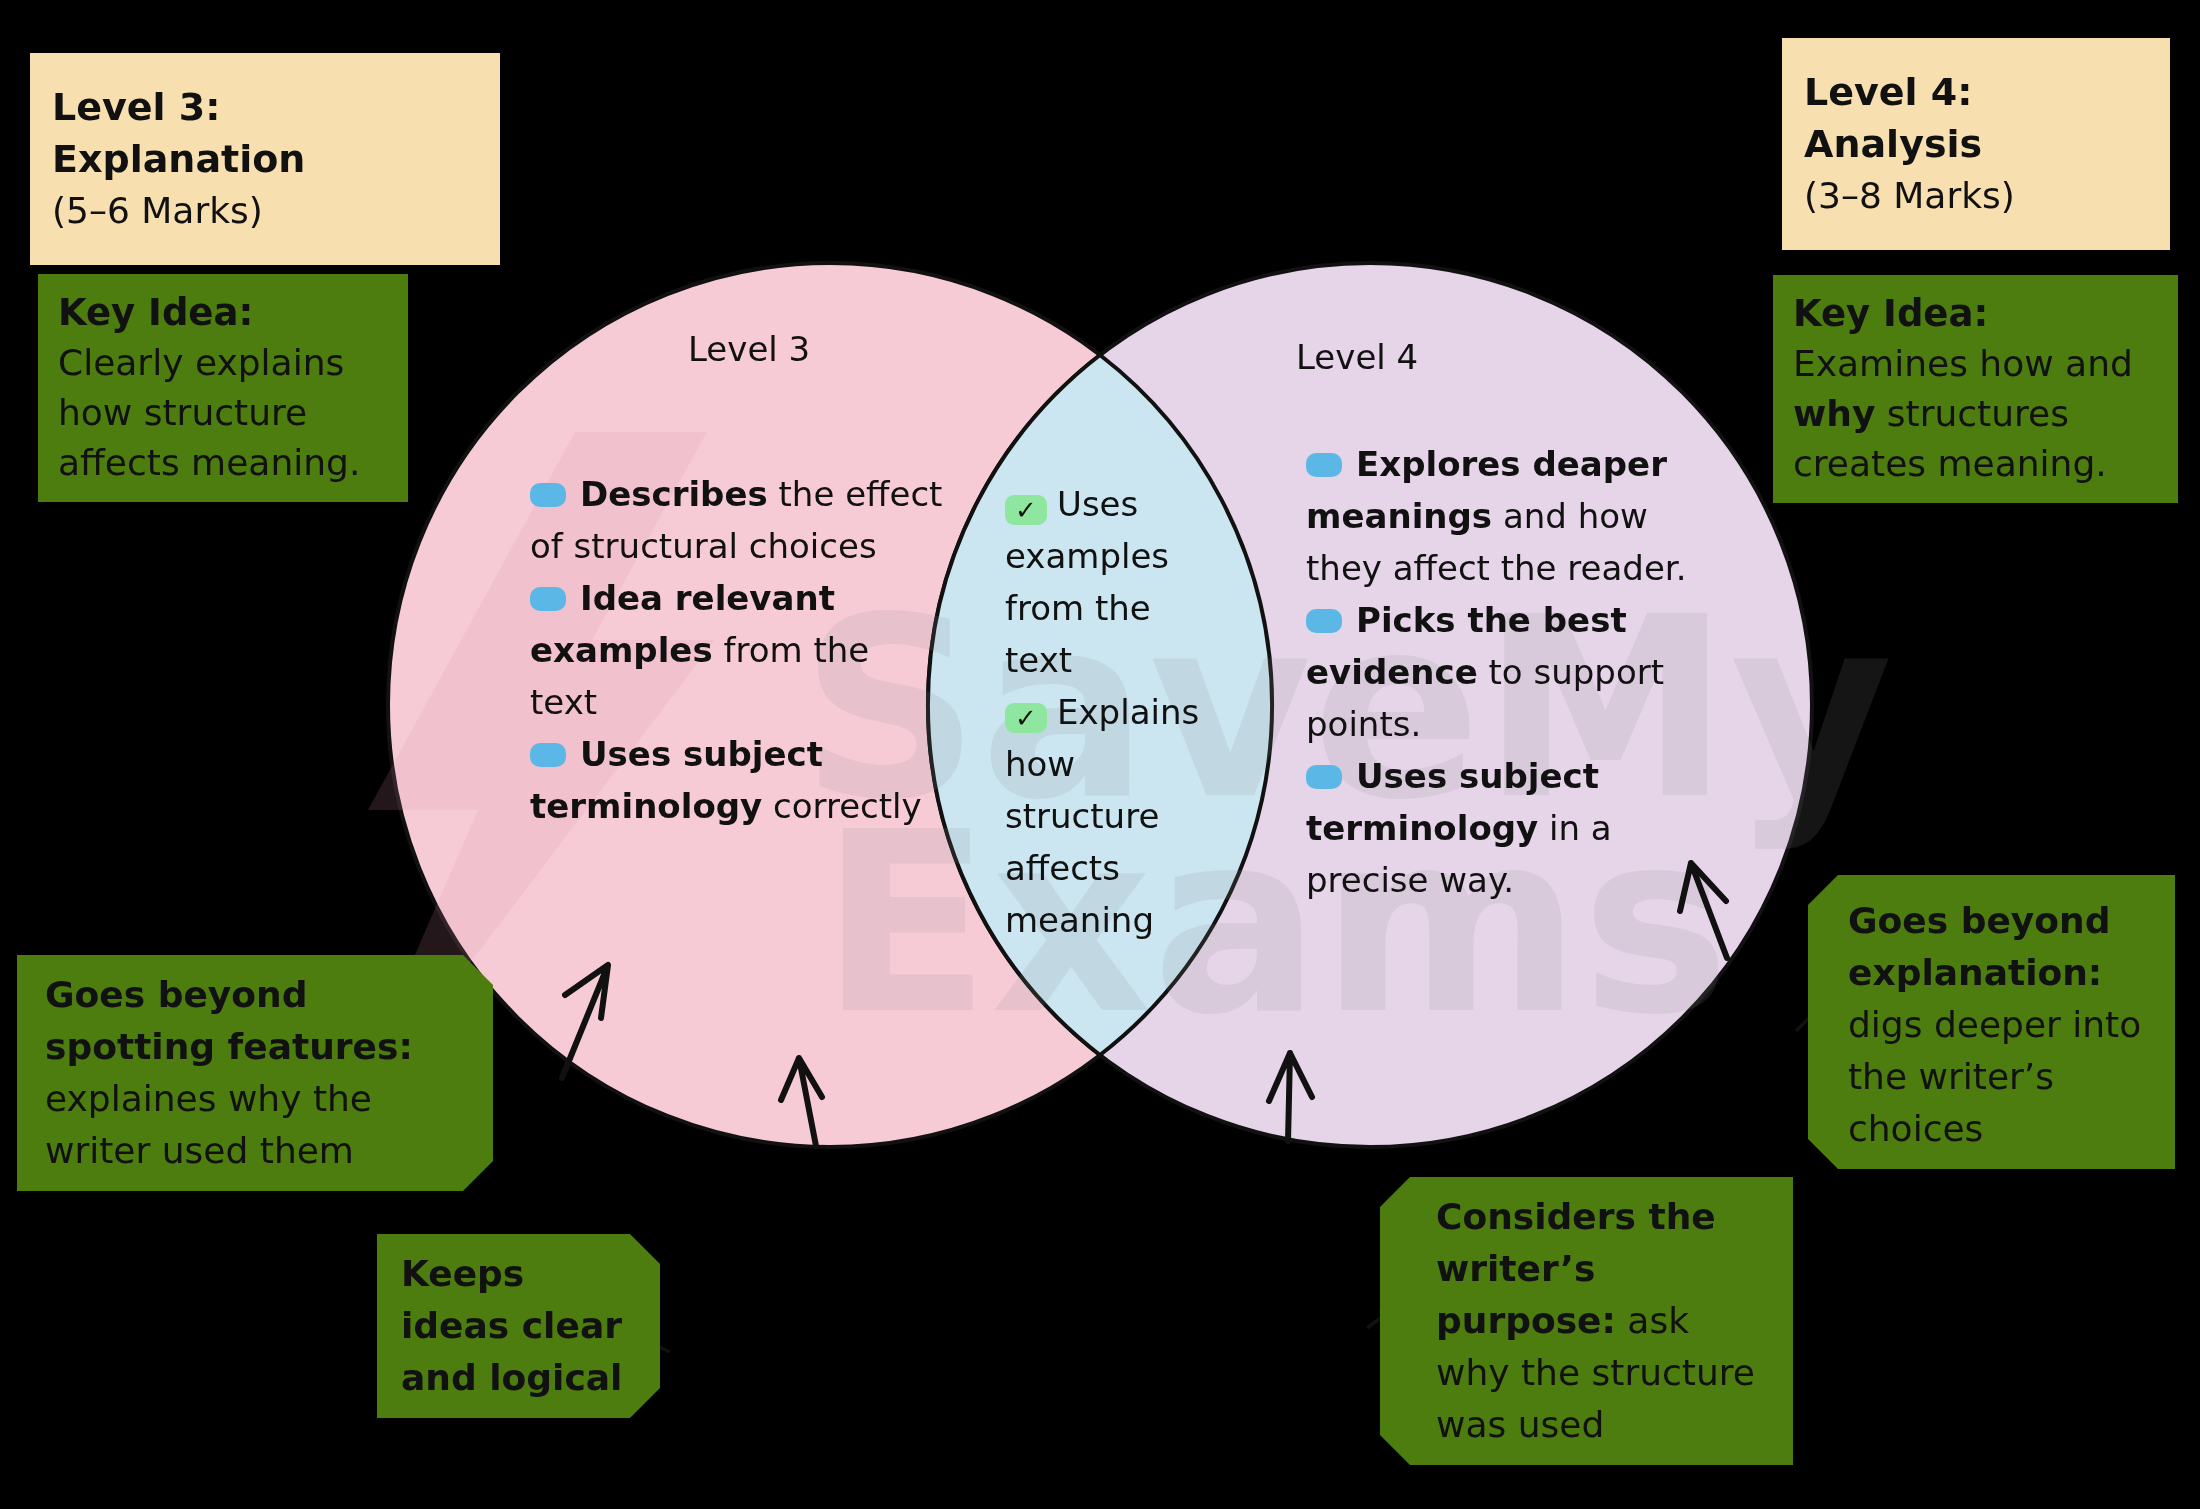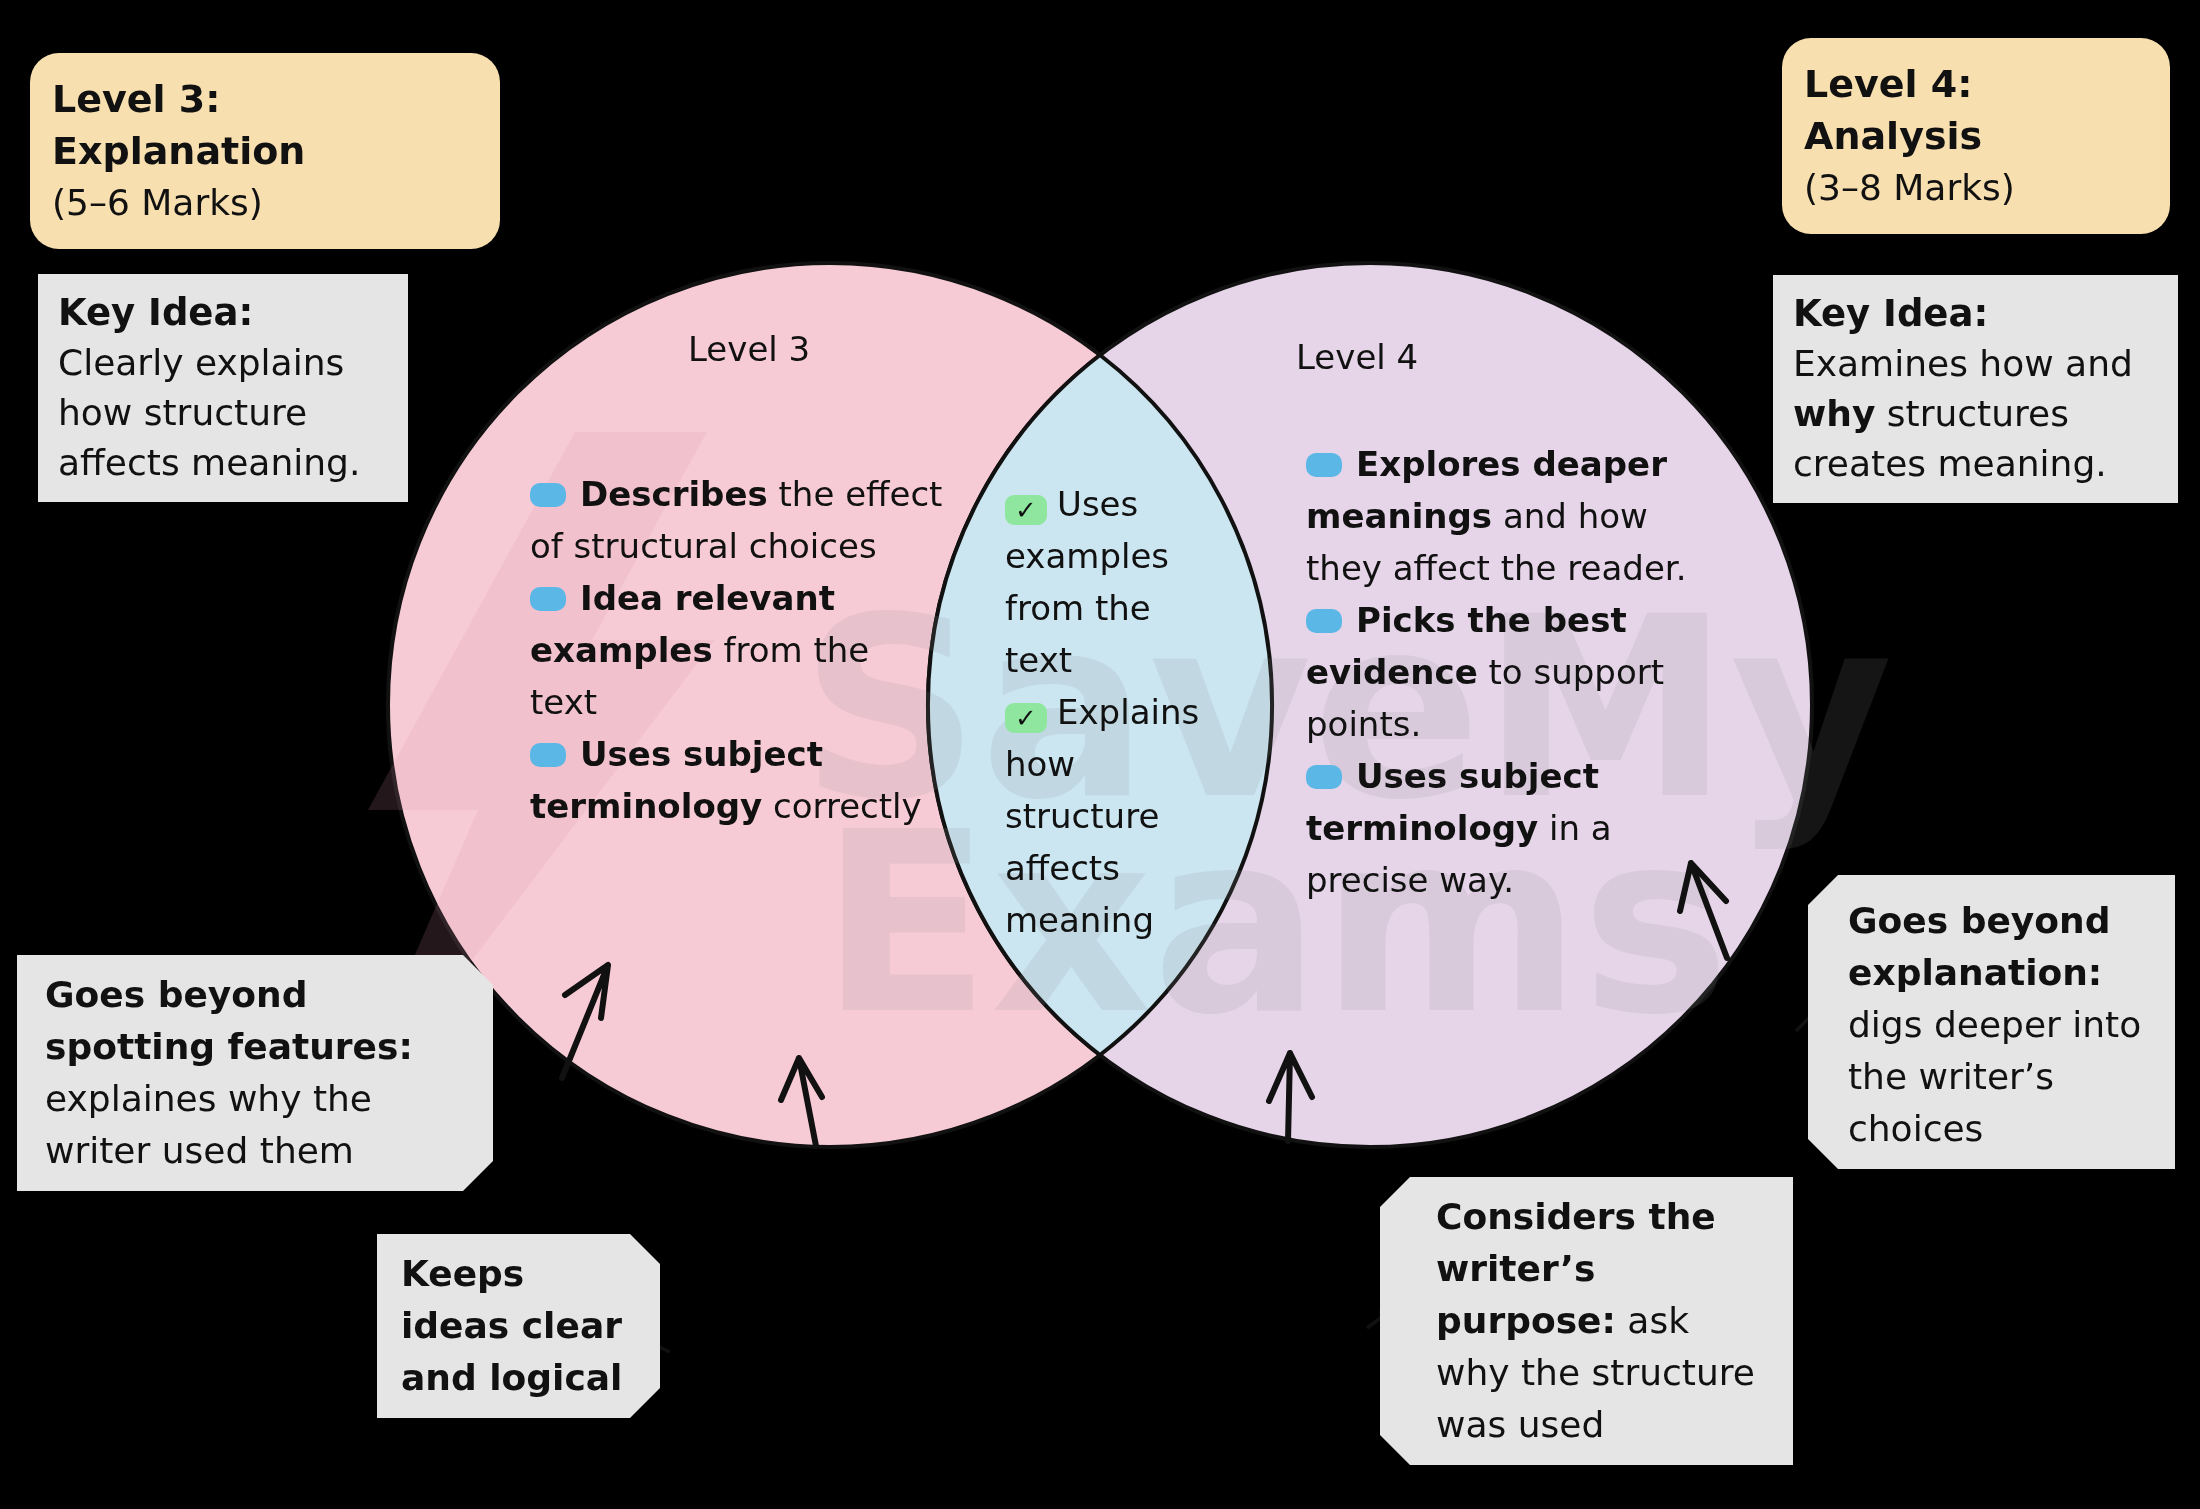--- a/index.html
+++ b/index.html
@@ -1,24 +1,24 @@
 <!DOCTYPE html>
 <html><head>
 <meta charset="utf-8">
 <style>
   html,body{margin:0;padding:0;background:#000;}
   .stage{position:relative;width:2200px;height:1509px;overflow:hidden;
          font-family:"DejaVu Sans",sans-serif;color:#111;background:#000;}
   .stage svg{position:absolute;inset:0;}
   .abs{position:absolute;box-sizing:border-box;}
   
-  .tanbox{background:#F7DFAF;padding:20px 22px;font-size:36px;line-height:52px;border-radius:29px;}
+  .tanbox{background:#F7DFAF;padding:28px 22px;font-size:36px;line-height:52px;}
   .tanbox .t{font-weight:700;font-size:38px;}
   
-  .greybox{background:#e5e5e5;padding:16px 26px;font-size:36px;line-height:52px;}
+  .greybox{background:#4d7c0f;padding:16px 26px;font-size:36px;line-height:52px;}
   .greybox .hd{font-weight:700;font-size:37px;}
   .greybox b{font-weight:700;}
   .bevel-r{clip-path:polygon(0 0,calc(100% - 30px) 0,100% 30px,100% calc(100% - 30px),calc(100% - 30px) 100%,0 100%);}
   .bevel-l{clip-path:polygon(30px 0,100% 0,100% 100%,30px 100%,0 calc(100% - 30px),0 30px);}
   
   .ctitle{font-size:34px;line-height:46px;}
   .clist{font-size:34px;line-height:52px;}
   .clist b{font-weight:700;}
   .pill{display:inline-block;width:36px;height:24px;border-radius:10px;background:#5BB8E6;
         margin-right:14px;vertical-align:-1px;}

